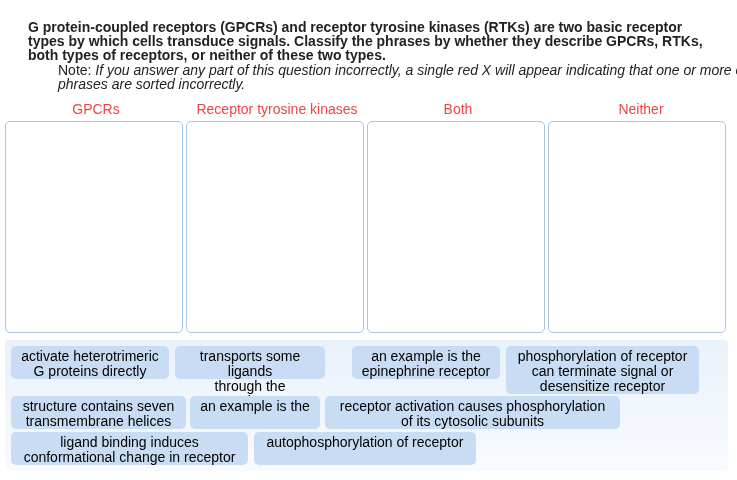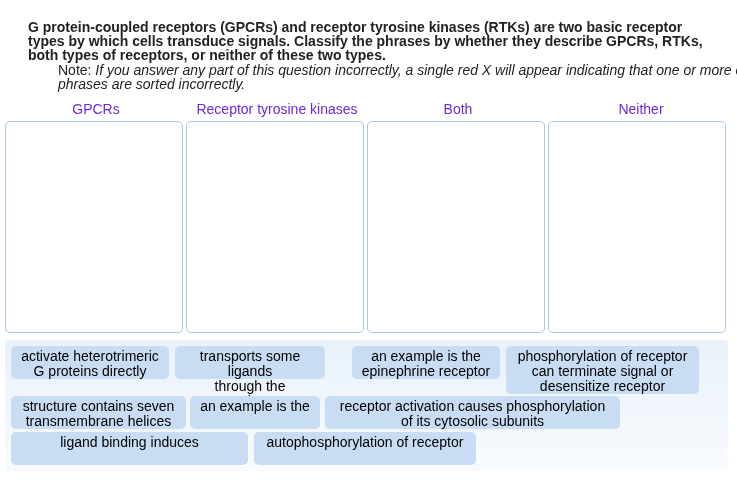--- a/index.html
+++ b/index.html
@@ -3,21 +3,21 @@
 <meta charset="utf-8">
 <style>
   html, body { margin: 0; padding: 0; background: #ffffff; }
   body { width: 737px; height: 480px; position: relative; overflow: hidden;
          font-family: "Liberation Sans", sans-serif; color: #222; font-size: 14px; }
   .intro { position: absolute; left: 12px; top: 4px; width: 715px; line-height: 14px; font-size: 14px; }
   .intro p { margin: 16px; font-weight: bold; }
   .note { position: absolute; left: 12px; top: 63px; width: 715px; line-height: 14px; font-size: 14px; margin-left: 46px; }
   .note .ital { font-style: italic; }
   .headers { position: absolute; top: 101px; left: 4px; width: 725px; height: 16px; }
-  .hdr { position: absolute; top: 0; width: 180px; text-align: center; font-size: 14px; color: #6d28d9; }
+  .hdr { position: absolute; top: 0; width: 180px; text-align: center; font-size: 14px; color: #ef4444; }
   .bin { position: absolute; top: 121px; height: 212px; width: 178px; border: 1px solid #a9c6e6;
          border-radius: 5px; background: #fff; box-sizing: border-box; }
   .pool { position: absolute; left: 5px; top: 340px; width: 723px; height: 131px;
           background: linear-gradient(#e9f1fa, #f8fbfe); border-radius: 4px; }
   .chip { position: absolute; background: #c8ddf3; border-radius: 5px; text-align: center;
           font-size: 14px; line-height: 15px; color: #000000; padding: 3px 6px; box-sizing: border-box;
           cursor: pointer; }
 </style>
 </head>
 <body>
@@ -68,16 +68,17 @@
 <div class="chip" style="left:190px;top:396px;width:130px;height:33px">
   <div>an example is the</div>
 </div>
 <div class="chip" style="left:325px;top:396px;width:295px;height:33px">
   <div>receptor activation causes phosphorylation</div>
   <div>of its cytosolic subunits</div>
 </div>
 
 <div class="chip" style="left:11px;top:432px;width:237px;height:33px">
   <div>ligand binding induces</div>
+  <div>conformational change in receptor</div>
 </div>
 <div class="chip" style="left:254px;top:432px;width:222px;height:33px">
   <div>autophosphorylation of receptor</div>
 </div>
 
 </body></html>

